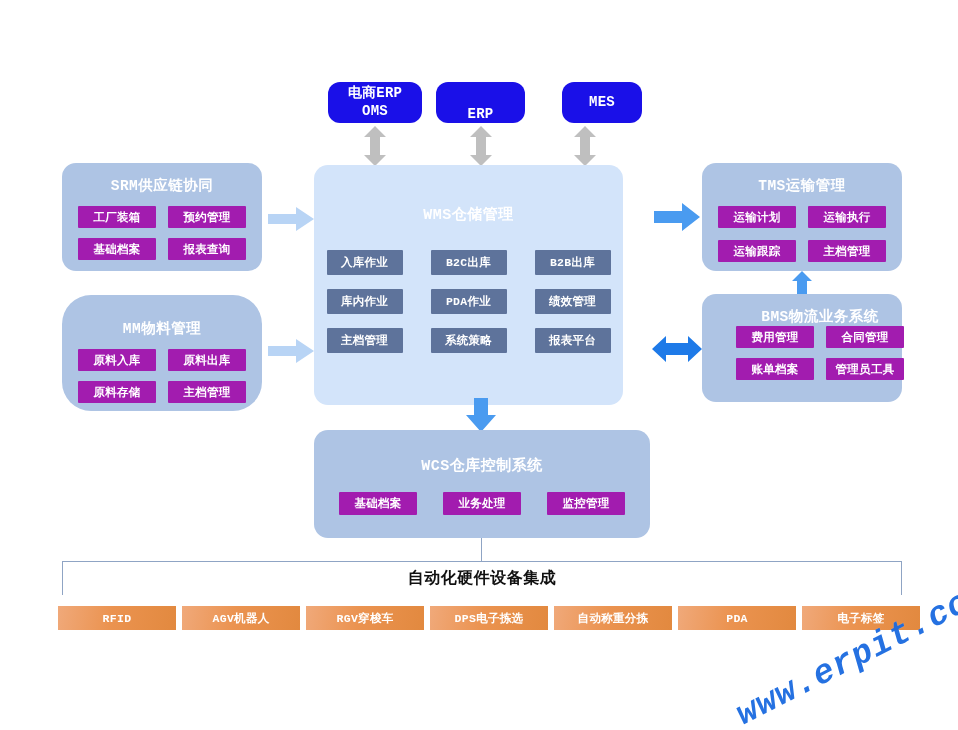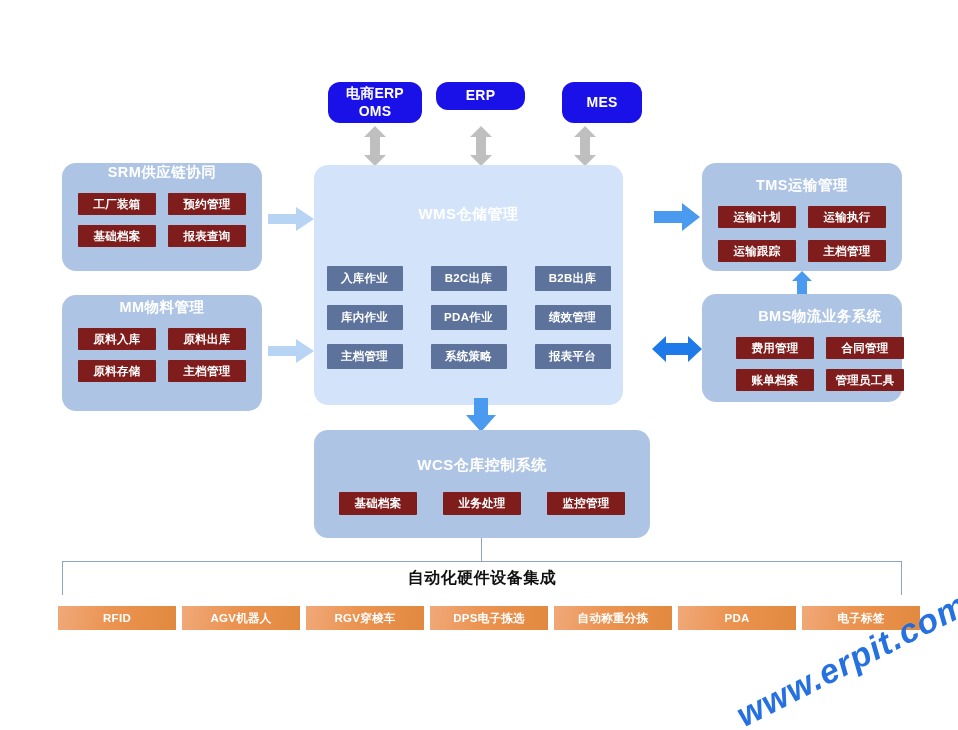--- a/index.html
+++ b/index.html
@@ -14,20 +14,21 @@
     position: relative;
     overflow: hidden;
     font-family: "Liberation Sans", "DejaVu Sans", sans-serif;
     -webkit-font-smoothing: antialiased;
   }
   #stage {
     position: absolute;
     left: 0; top: 0;
     width: 958px;
     height: 730px;
+    font-family: Liberation Mono, monospace;
   }
 
   
   .abs { position: absolute; box-sizing: border-box; }
 
   
   .pill {
     background: #1a10e8;
     border-radius: 12px;
     color: #ffffff;
@@ -59,21 +60,21 @@
     letter-spacing: .5px;
     text-align: center;
     white-space: nowrap;
   }
   .panel-title.big {
     font-size: 15px;
   }
 
   
   .chip {
-    background: #7f1d1d;
+    background: #a21caf;
     color: #ffffff;
     font-size: 11.5px;
     font-weight: bold;
     display: flex;
     align-items: center;
     justify-content: center;
     text-align: center;
     white-space: nowrap;
     border-radius: 1px;
     letter-spacing: .3px;
@@ -174,68 +175,68 @@
 
 <div id="stage">
 
   <div class="abs pill" style="left:328px; top:82px; width:94px; height:41px;">
     <div>
       <div>电商ERP</div>
       <div>OMS</div>
     </div>
   </div>
 
-  <div class="abs pill" style="left:436px; top:82px; width:89px; height:28px;">
+  <div class="abs pill" style="left:436px; top:82px; width:89px; height:41px;align-items:flex-end;">
     <span>ERP</span>
   </div>
 
   <div class="abs pill" style="left:562px; top:82px; width:80px; height:41px;">
     <span>MES</span>
   </div>
 
   <svg class="arrow" style="left:362px; top:126px;" width="26" height="40">
     <polygon points="13,0 24,11 18,11 18,29 24,29 13,40 2,29 8,29 8,11 2,11" fill="#bfbfbf"></polygon>
   </svg>
   <svg class="arrow" style="left:468px; top:126px;" width="26" height="40">
     <polygon points="13,0 24,11 18,11 18,29 24,29 13,40 2,29 8,29 8,11 2,11" fill="#bfbfbf"></polygon>
   </svg>
   <svg class="arrow" style="left:572px; top:126px;" width="26" height="40">
     <polygon points="13,0 24,11 18,11 18,29 24,29 13,40 2,29 8,29 8,11 2,11" fill="#bfbfbf"></polygon>
   </svg>
 
-  <div class="abs panel" style="left:62px; top:163px; width:200px; height:108px; ">
+  <div class="abs panel" style="left:62px; top:163px; width:200px; height:108px; padding-top:13px;">
     <div class="panel-title">SRM供应链协同</div>
     <div class="chip-grid" style="margin-top:11px;">
       <div class="chip">工厂装箱</div>
       <div class="chip">预约管理</div>
       <div class="chip">基础档案</div>
       <div class="chip">报表查询</div>
     </div>
   </div>
 
-  <div class="abs panel" style="left:62px; top:295px; width:200px; height:116px; padding-top:3px;">
+  <div class="abs panel" style="left:62px; top:295px; width:200px; height:116px; padding-top:24px;border-radius:29px;">
     <div class="panel-title">MM物料管理</div>
     <div class="chip-grid" style="margin-top:11px;">
       <div class="chip">原料入库</div>
       <div class="chip">原料出库</div>
       <div class="chip">原料存储</div>
       <div class="chip">主档管理</div>
     </div>
   </div>
 
   <svg class="arrow" style="left:268px; top:205px;" width="46" height="28">
     <polygon points="0,9 28,9 28,2 46,14 28,26 28,19 0,19" fill="#b8d4f5"></polygon>
   </svg>
   <svg class="arrow" style="left:268px; top:337px;" width="46" height="28">
     <polygon points="0,9 28,9 28,2 46,14 28,26 28,19 0,19" fill="#b8d4f5"></polygon>
   </svg>
 
   <div class="abs panel light" style="left:314px; top:165px; width:309px; height:240px; padding-top:40px;">
     <div class="panel-title big" style="color:#ffffff;">WMS仓储管理</div>
-    <div class="chip-grid3" style="margin-top:42px;">
+    <div class="chip-grid3" style="margin-top:26px;">
       <div class="chip slate">入库作业</div>
       <div class="chip slate">B2C出库</div>
       <div class="chip slate">B2B出库</div>
       <div class="chip slate">库内作业</div>
       <div class="chip slate">PDA作业</div>
       <div class="chip slate">绩效管理</div>
       <div class="chip slate">主档管理</div>
       <div class="chip slate">系统策略</div>
       <div class="chip slate">报表平台</div>
     </div>
@@ -258,21 +259,21 @@
     <div class="chip-grid" style="margin-top:11px;gap:12px;">
       <div class="chip">运输计划</div>
       <div class="chip">运输执行</div>
       <div class="chip">运输跟踪</div>
       <div class="chip">主档管理</div>
     </div>
   </div>
 
   <div class="abs panel" style="left:702px; top:294px; width:200px; height:108px; padding-top:13px;padding-left:36px;">
     <div class="panel-title">BMS物流业务系统</div>
-    <div class="chip-grid" style="margin-top:11px;">
+    <div class="chip-grid" style="">
       <div class="chip">费用管理</div>
       <div class="chip">合同管理</div>
       <div class="chip">账单档案</div>
       <div class="chip">管理员工具</div>
     </div>
   </div>
 
   <svg class="arrow" style="left:465px; top:398px;" width="32" height="34">
     <polygon points="9,0 23,0 23,17 31,17 16,34 1,17 9,17" fill="#4a9bf0"></polygon>
   </svg>

